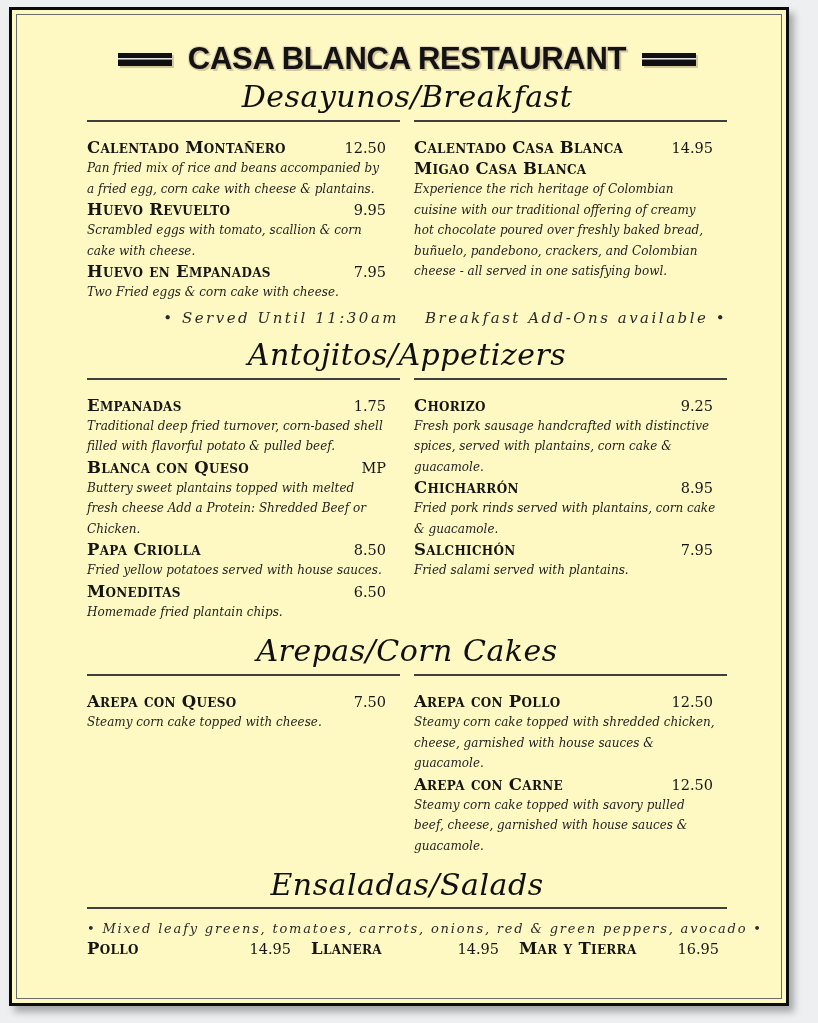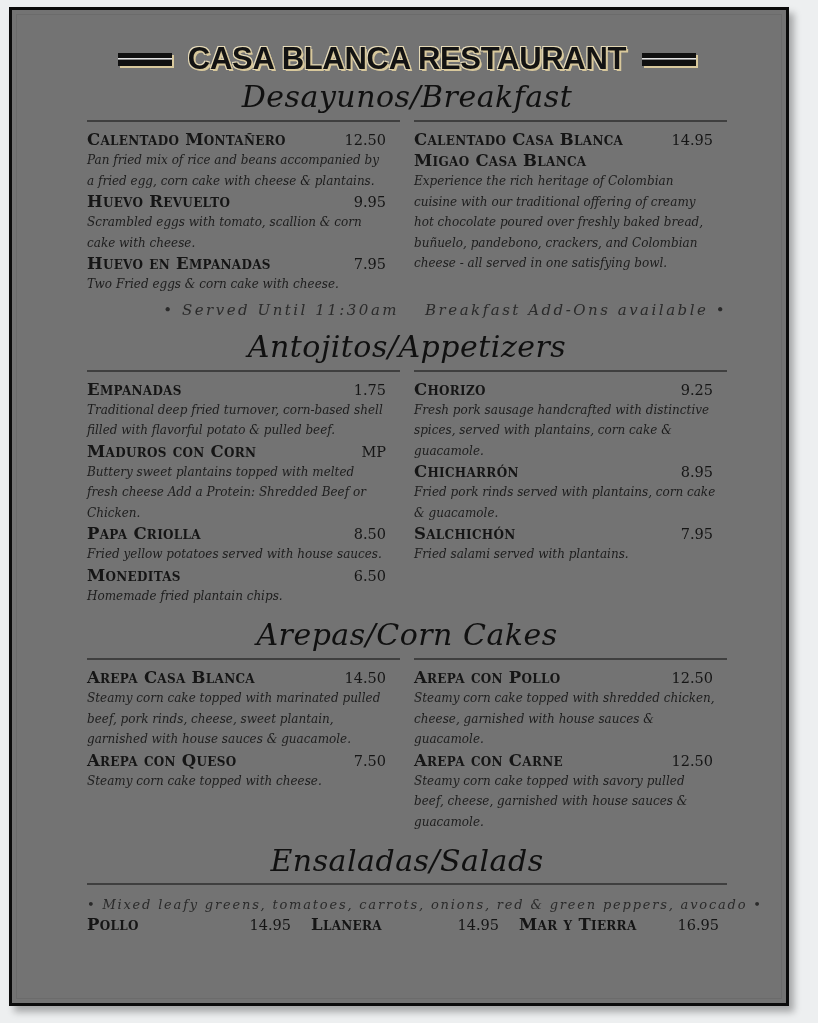--- a/index.html
+++ b/index.html
@@ -6,21 +6,21 @@
   body{
     width:818px;height:1023px;
     background:#edeff0;
     font-family:"DejaVu Serif","Liberation Serif",serif;
     color:#151515;
     position:relative;
   }
   .page{
     position:absolute;left:9px;top:7px;
     width:774px;height:993px;
-    background:#737373;
+    background:#fef9c3;
     border:3px solid #0b0b0b;
     box-shadow:5px 6px 7px rgba(0,0,0,0.30);
   }
   .page-inner{
     position:absolute;inset:4px;
     border:1px solid #6b6b6b;
     overflow:hidden;
   }
   .content{width:640px;margin-left:70px;}
 
@@ -53,21 +53,21 @@
     font-size:30px;
     letter-spacing:0.5px;
     color:#101010;
   }
   .heading-gap{margin-top:10px;}
 
   .two-col{
     display:grid;grid-template-columns:1fr 1fr;column-gap:14px;
     margin-top:6px;
   }
-  .col{border-top:2px solid #3f3f3f;padding-top:8px;}
+  .col{border-top:2px solid #3f3f3f;padding-top:16px;}
 
   .item{margin-bottom:1px;}
   .item-head{
     display:flex;justify-content:space-between;align-items:baseline;
     padding-right:14px;
   }
   .iname{
     font-weight:bold;
     font-variant:small-caps;
     font-size:16.5px;
@@ -168,21 +168,21 @@
         <div class="col">
           <div class="item">
             <div class="item-head">
               <span class="iname">Empanadas</span>
               <span class="iprice">1.75</span>
             </div>
             <div class="idesc">Traditional deep fried turnover, corn-based shell filled with flavorful potato &amp; pulled beef.</div>
           </div>
           <div class="item">
             <div class="item-head">
-              <span class="iname">Maduros con Corn</span>
+              <span class="iname">Blanca con Queso</span>
               <span class="iprice">MP</span>
             </div>
             <div class="idesc">Buttery sweet plantains topped with melted fresh cheese Add a Protein: Shredded Beef or Chicken.</div>
           </div>
           <div class="item">
             <div class="item-head">
               <span class="iname">Papa Criolla</span>
               <span class="iprice">8.50</span>
             </div>
             <div class="idesc">Fried yellow potatoes served with house sauces.</div>
@@ -216,27 +216,20 @@
               <span class="iprice">7.95</span>
             </div>
             <div class="idesc">Fried salami served with plantains.</div>
           </div>
         </div>
       </div>
 
       <h2 class="section-heading heading-gap">Arepas/Corn Cakes</h2>
       <div class="two-col">
         <div class="col">
-          <div class="item">
-            <div class="item-head">
-              <span class="iname">Arepa Casa Blanca</span>
-              <span class="iprice">14.50</span>
-            </div>
-            <div class="idesc">Steamy corn cake topped with marinated pulled beef, pork rinds, cheese, sweet plantain, garnished with house sauces &amp; guacamole.</div>
-          </div>
           <div class="item">
             <div class="item-head">
               <span class="iname">Arepa con Queso</span>
               <span class="iprice">7.50</span>
             </div>
             <div class="idesc">Steamy corn cake topped with cheese.</div>
           </div>
         </div>
         <div class="col">
           <div class="item">

